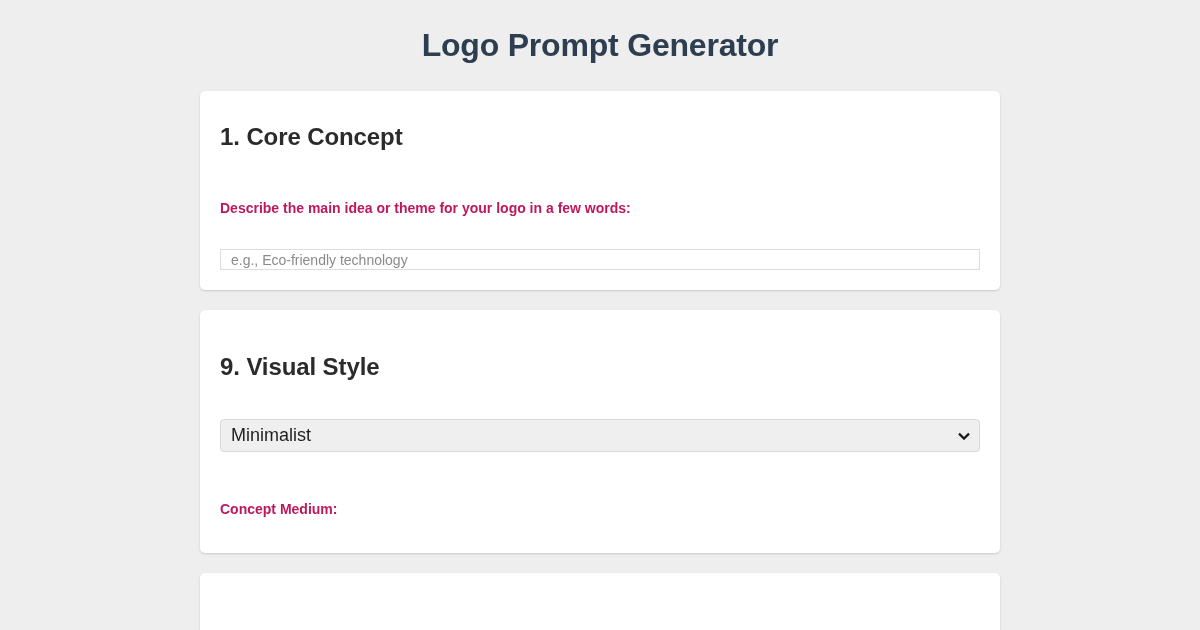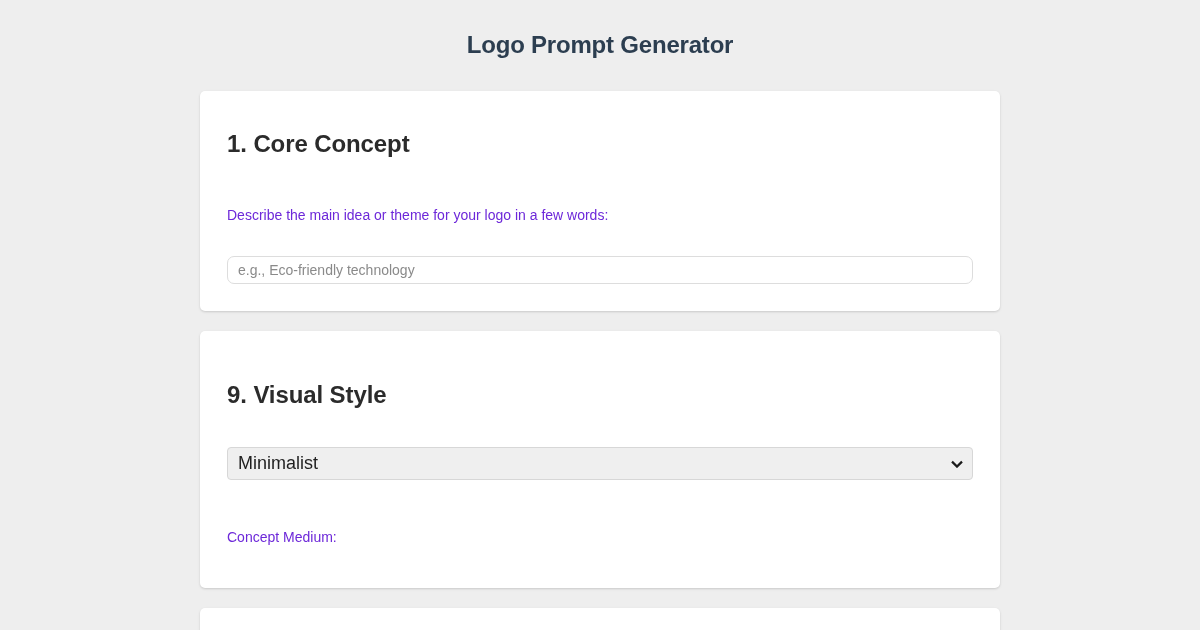--- a/index.html
+++ b/index.html
@@ -22,38 +22,38 @@
   .page {
     width: 1200px;
     min-height: 630px;
     padding-top: 22px;
   }
 
   .page-title {
     margin: 0;
     padding: 0;
     text-align: center;
-    font-size: 24px;
+    font-size: 32px;
     line-height: 46px;
     font-weight: bold;
     color: #2c3e50;
     letter-spacing: -0.2px;
   }
 
   .cards {
     width: 800px;
     margin: 0 auto;
     padding-top: 23px;
   }
 
   .card {
     background: #ffffff;
     border-radius: 5px;
     box-shadow: 0 1px 3px rgba(0,0,0,0.10), 0 1px 2px rgba(0,0,0,0.06);
-    padding: 27px;
+    padding: 20px;
     margin-bottom: 20px;
   }
 
   .card-heading {
     margin: 0;
     font-size: 24px;
     line-height: 28px;
     font-weight: bold;
     color: #2b2b2b;
     letter-spacing: -0.1px;
@@ -65,38 +65,38 @@
 
   
   .card-style .card-heading { margin-top: 23px; }
   .card-style .field-first { margin-top: 38px; }
   .card-style .field-next  { margin-top: 20px; }
 
   .field-label {
     display: block;
     font-size: 14px;
     line-height: 18px;
-    font-weight: normal;
-    color: #6d28d9;
+    font-weight: bold;
+    color: #be185d;
     margin-bottom: 15px;
     margin-top: 48px;
   }
 
   .text-input {
     display: block;
     width: 100%;
-    height: 28px;
+    height: 21px;
     padding: 6px 10px;
     font-family: "Liberation Sans", sans-serif;
     font-size: 14px;
     line-height: 19px;
     color: #2b2b2b;
     background: #ffffff;
     border: 1px solid #dddddd;
-    border-radius: 7px;
+    border-radius: 0;
     outline: none;
     margin-top: 32px;
   }
   .text-input::placeholder { color: #8a8a8a; opacity: 1; }
 
   .select-wrap { position: relative; width: 100%; }
 
   .select-input {
     display: block;
     width: 100%;

